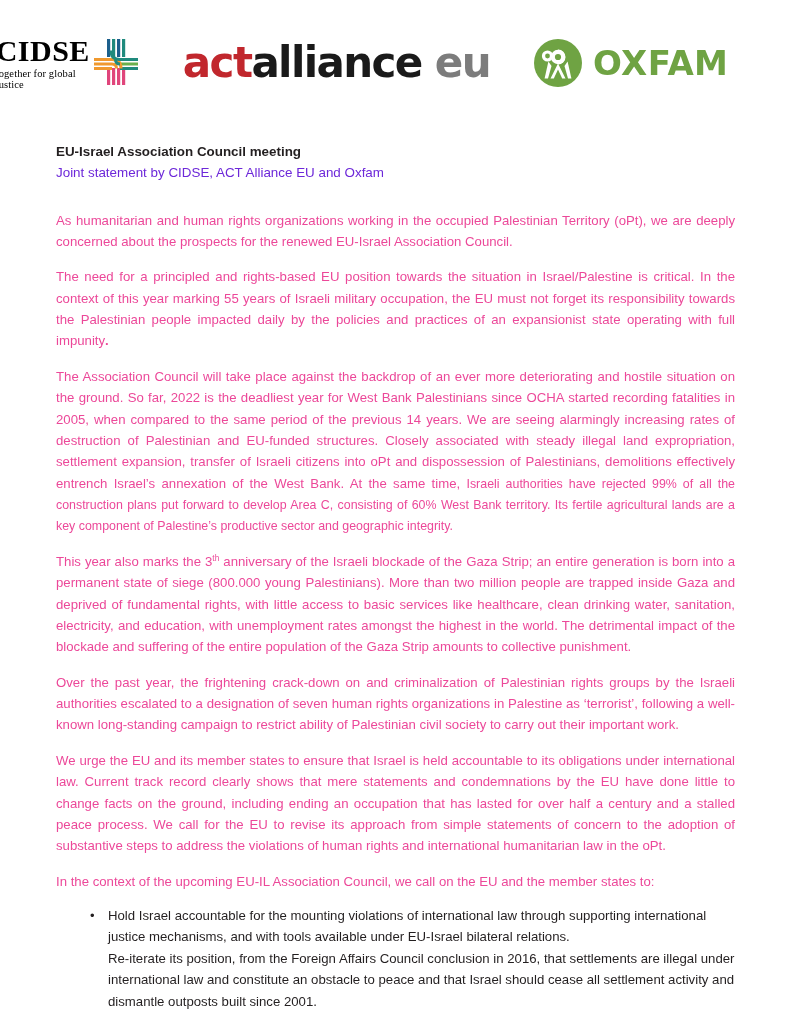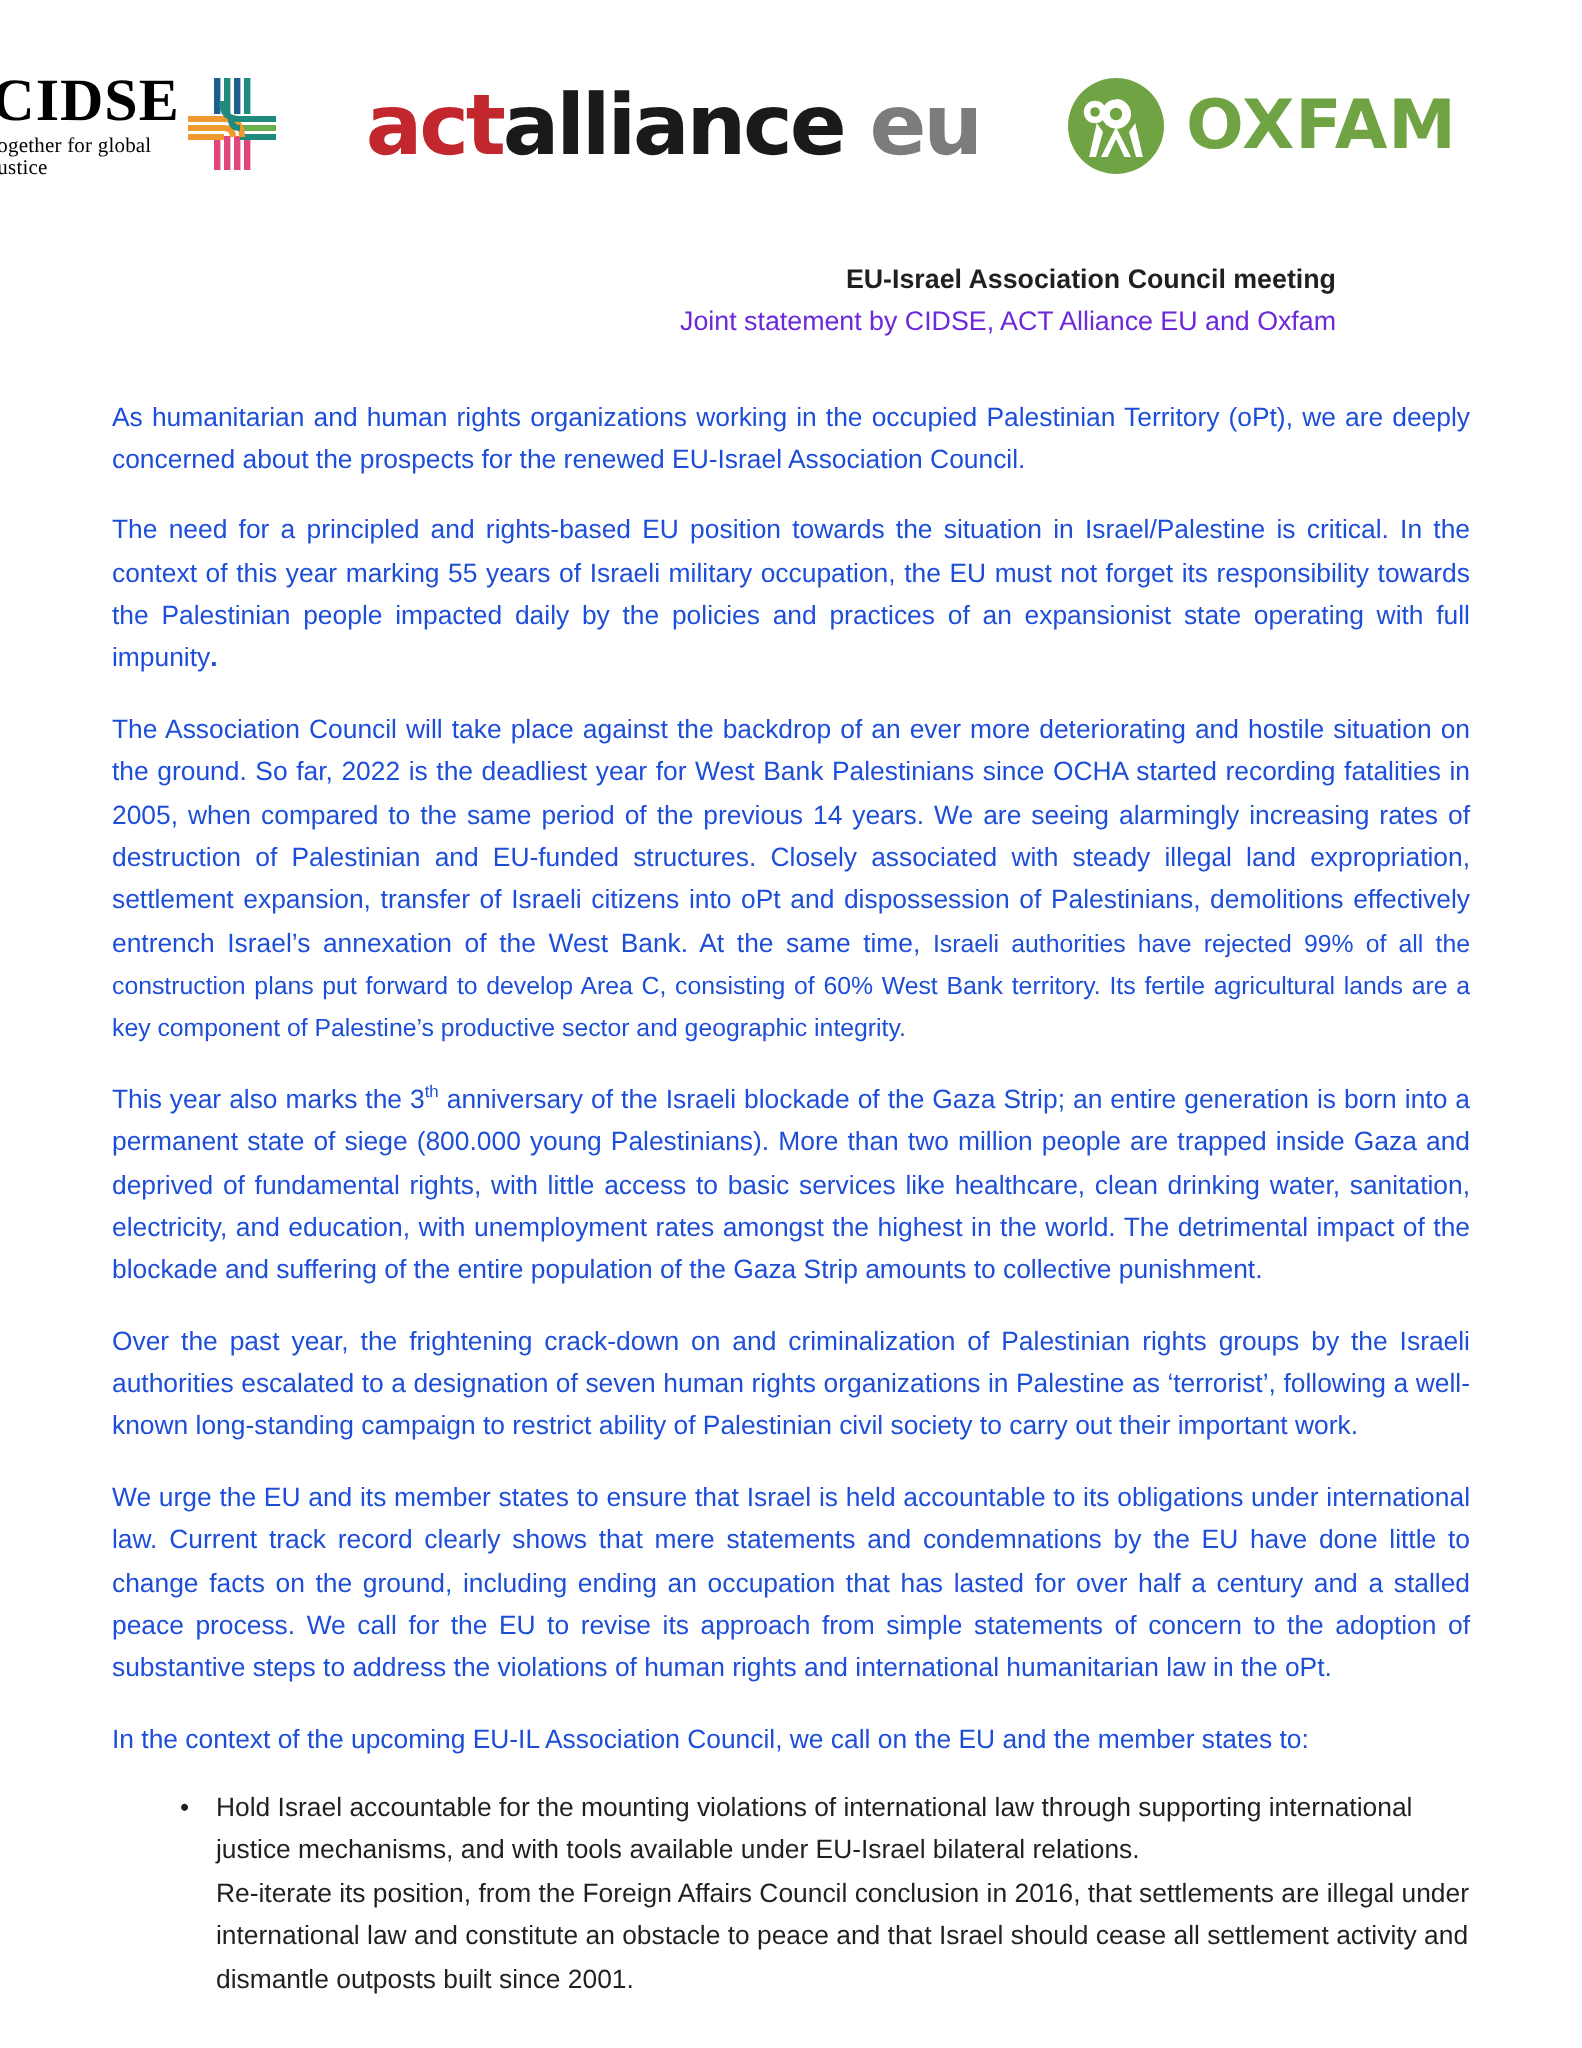--- a/index.html
+++ b/index.html
@@ -102,22 +102,22 @@
     font-family: "DejaVu Sans", sans-serif;
     font-weight: bold;
     font-size: 34px;
     letter-spacing: 0.4px;
     color: #6fa343;
     line-height: 1;
   }
 
   
   .doc-title-block {
-    text-align: right;
-    margin-top: 12px;
+    text-align: left;
+    margin-top: 24px;
   }
   .doc-title {
     font-size: 13.4px;
     font-weight: bold;
     line-height: 1.55;
     color: #231f20;
   }
   .doc-subtitle {
     font-size: 13.4px;
     line-height: 1.55;
@@ -127,21 +127,21 @@
   
   .body-col {
     margin-top: 26px;
     width: 679px;
   }
   p.para {
     margin: 0 0 14px 0;
     font-size: 13.2px;
     line-height: 1.62;
     text-align: justify;
-    color: #1d4ed8;
+    color: #ec4899;
   }
   p.para.tight { margin-bottom: 13px; }
   p.para sup { font-size: 8.4px; vertical-align: super; line-height: 0; }
   p.para .smaller { font-size: 12.4px; }
   p.para .bold { font-weight: bold; }
 
   
   ul.bullets {
     margin: 0;
     padding: 0 0 0 52px;

